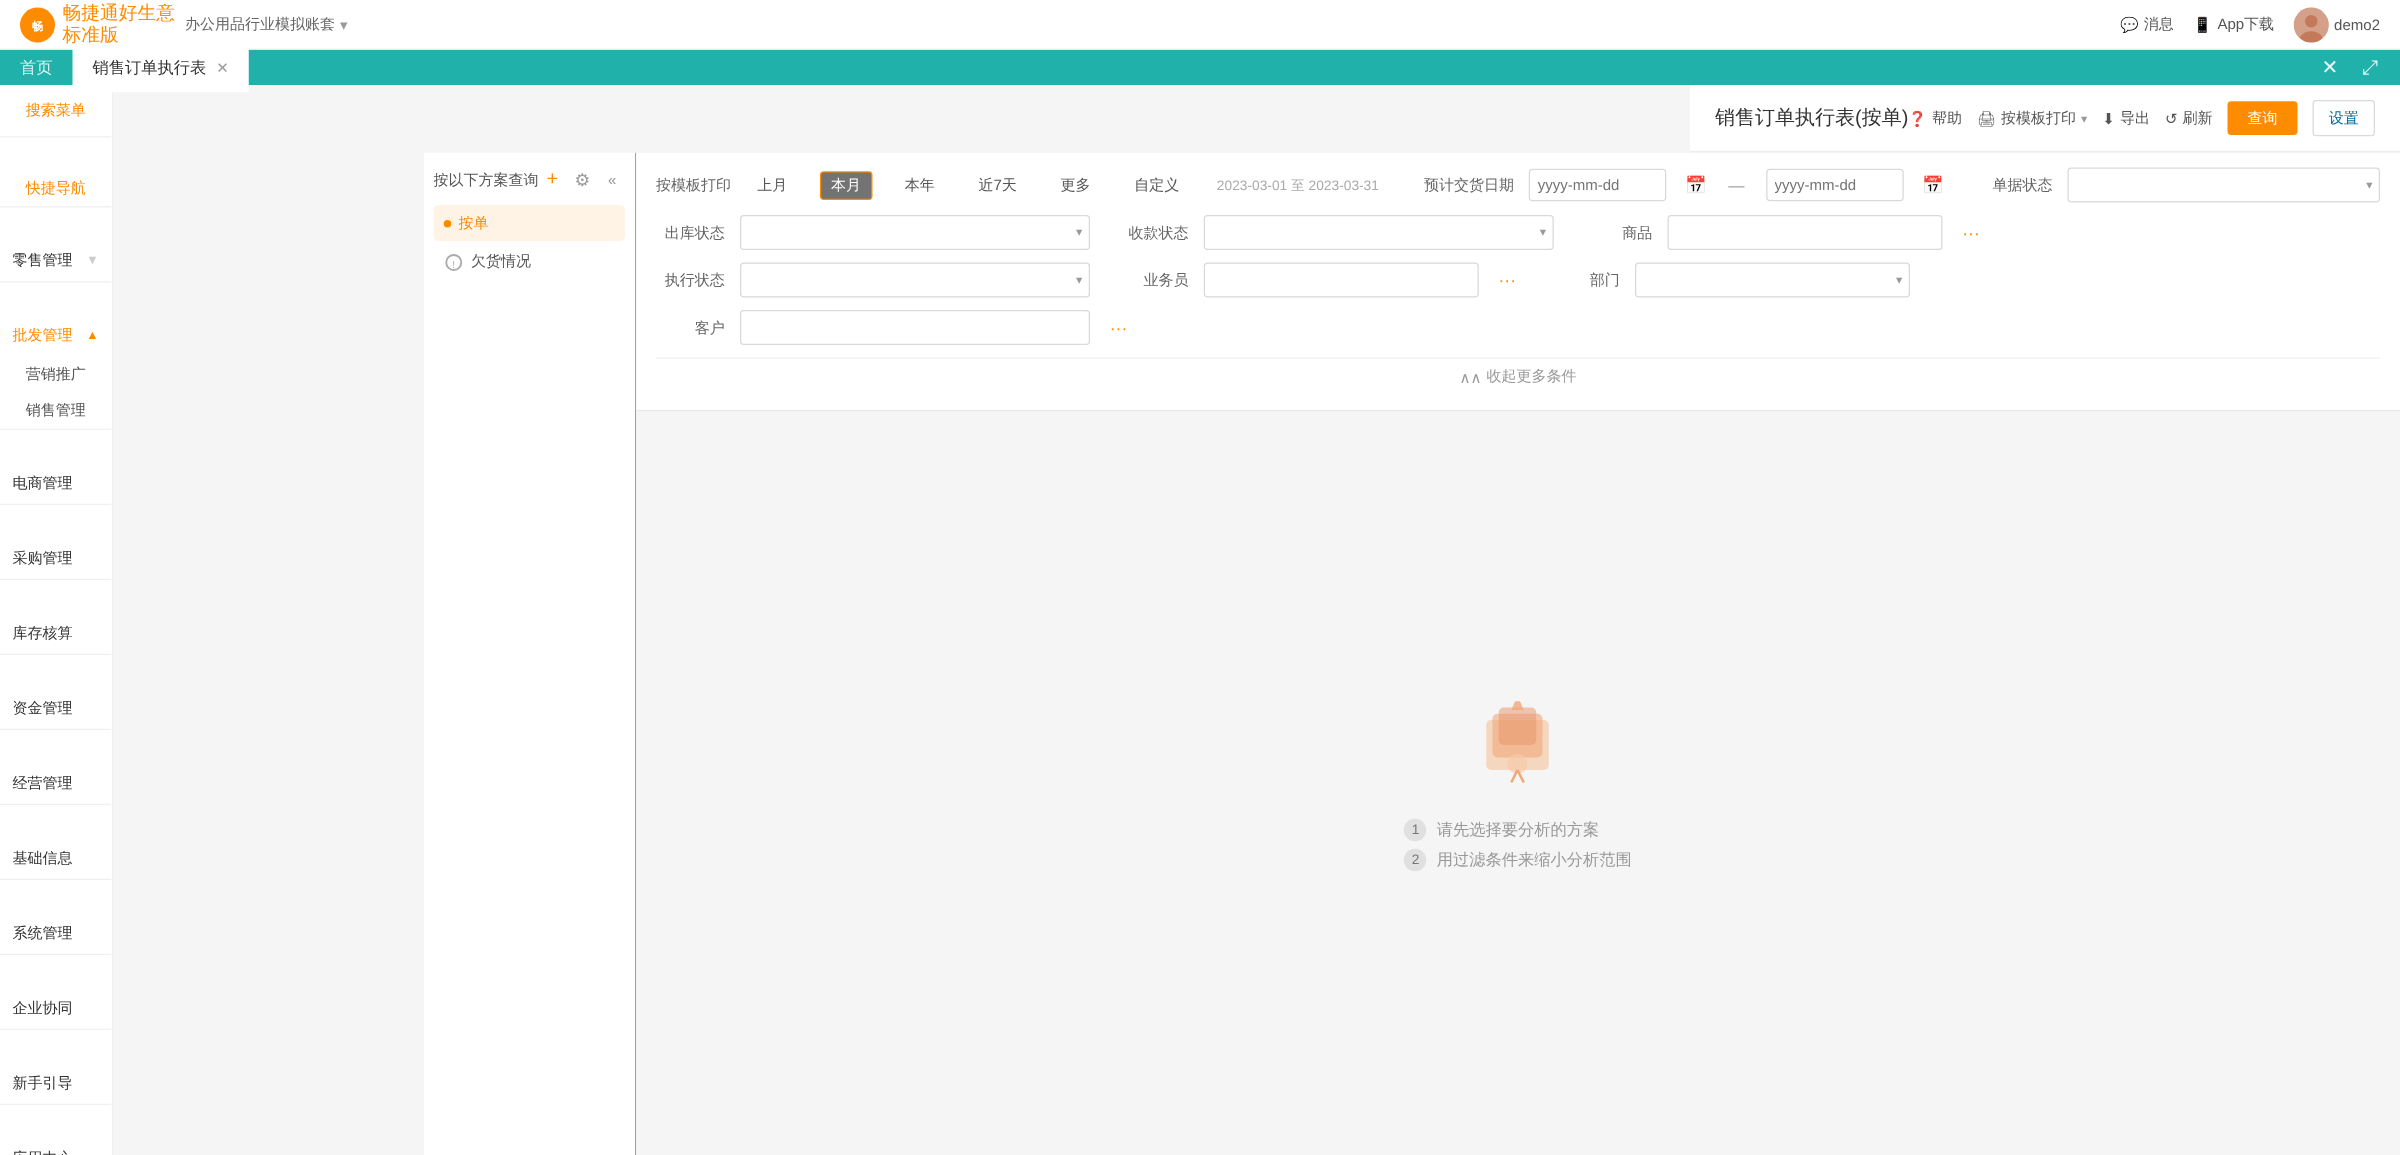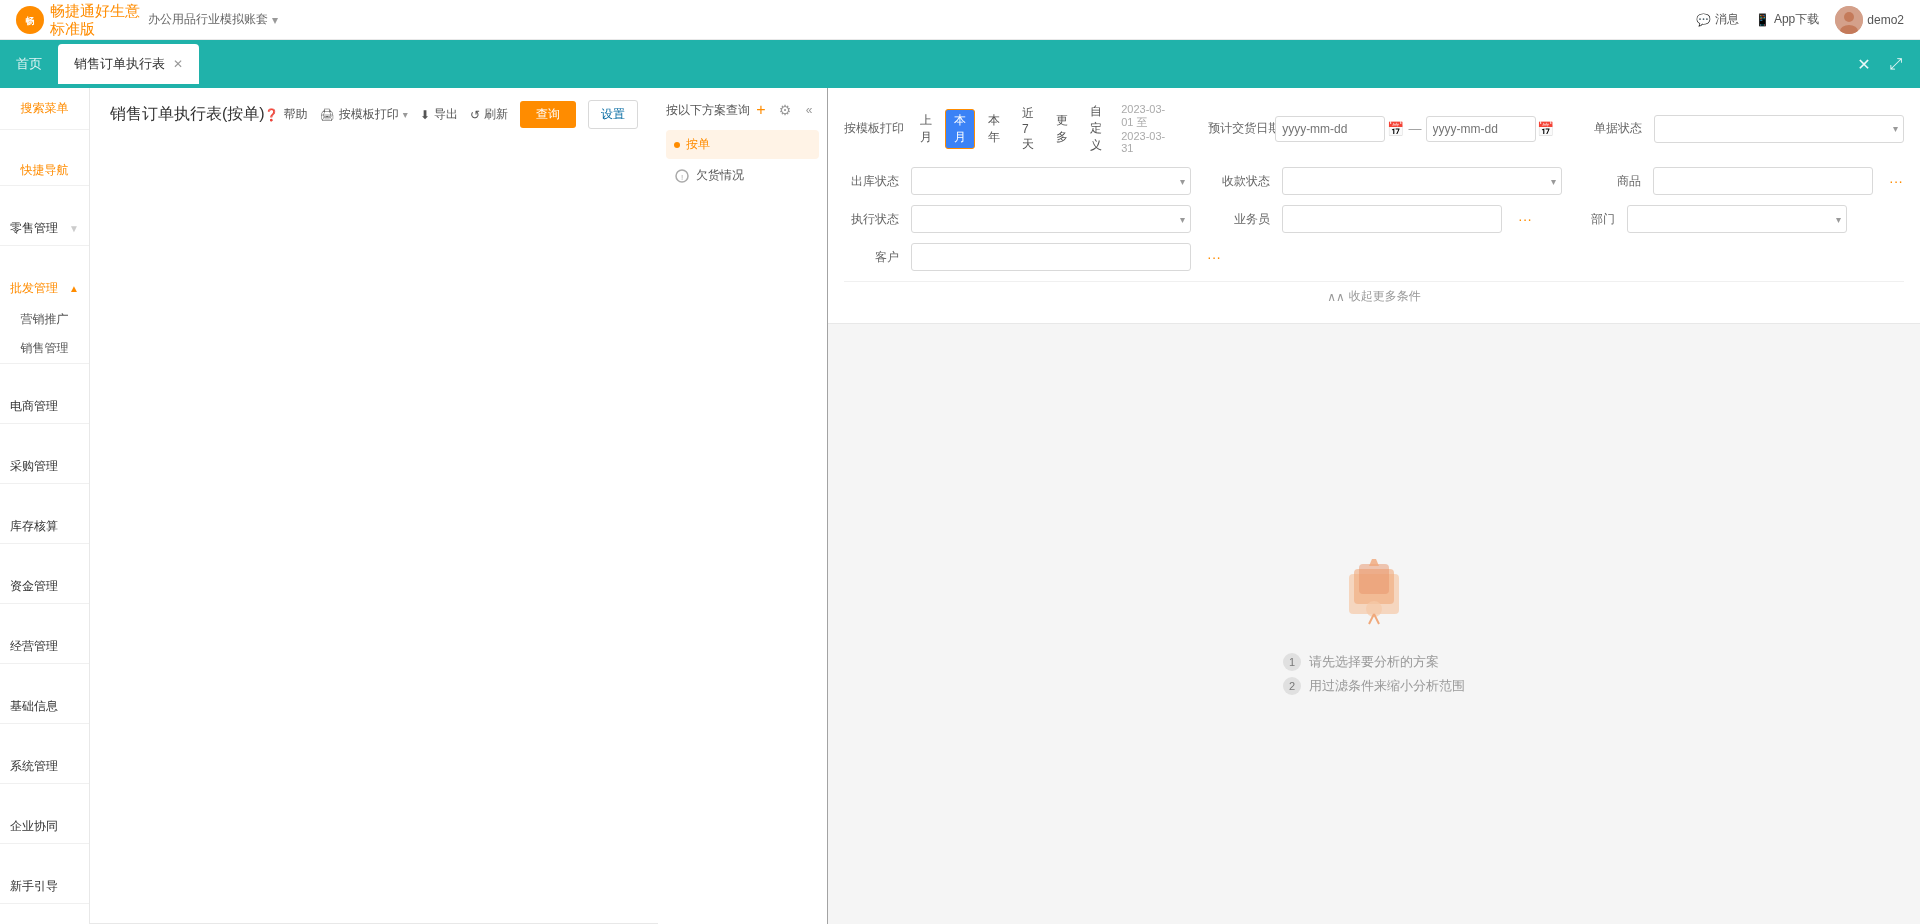--- a/index.html
+++ b/index.html
@@ -69,21 +69,21 @@
       border-radius: 50%;
       background: #d4a08a;
       display: flex;
       align-items: center;
       justify-content: center;
       overflow: hidden;
     }
 
     
     .tab-bar {
-      height: 48px;
+      height: 28px;
       background: #20b2aa;
       display: flex;
       align-items: center;
       padding: 0 0;
       flex-shrink: 0;
     }
     .tab-item {
       height: 40px;
       display: flex;
       align-items: center;
@@ -182,22 +182,23 @@
       padding: 6px 4px;
       font-size: 12px;
       color: #555;
       cursor: pointer;
     }
 
     
     .content-area {
       flex: 1;
       display: flex;
-      flex-direction: row;
+      flex-direction: column;
       overflow: hidden;
+      align-items: flex-end;
     }
 
     
     .page-header {
       background: #fff;
       padding: 12px 20px 0 20px;
       border-bottom: 1px solid #e8e8e8;
       flex-shrink: 0;
     }
     .page-title-row {
@@ -359,32 +360,32 @@
     .filter-select-wrap .chevron {
       position: absolute;
       right: 6px;
       color: #999;
       font-size: 10px;
       pointer-events: none;
     }
     .date-group {
       display: flex;
       align-items: center;
-      gap: 4px;
+      gap: 17px;
     }
     .date-btn {
       padding: 2px 8px;
       border-radius: 3px;
       font-size: 12px;
       cursor: pointer;
       border: 1px solid transparent;
       color: #555;
     }
     .date-btn.active {
-      background: #3b82f6;
+      background: #737373;
       color: #fff;
       border-color: #ff8c00;
     }
     .date-input {
       height: 26px;
       border: 1px solid #d9d9d9;
       border-radius: 3px;
       padding: 0 6px;
       font-size: 12px;
       color: #aaa;

